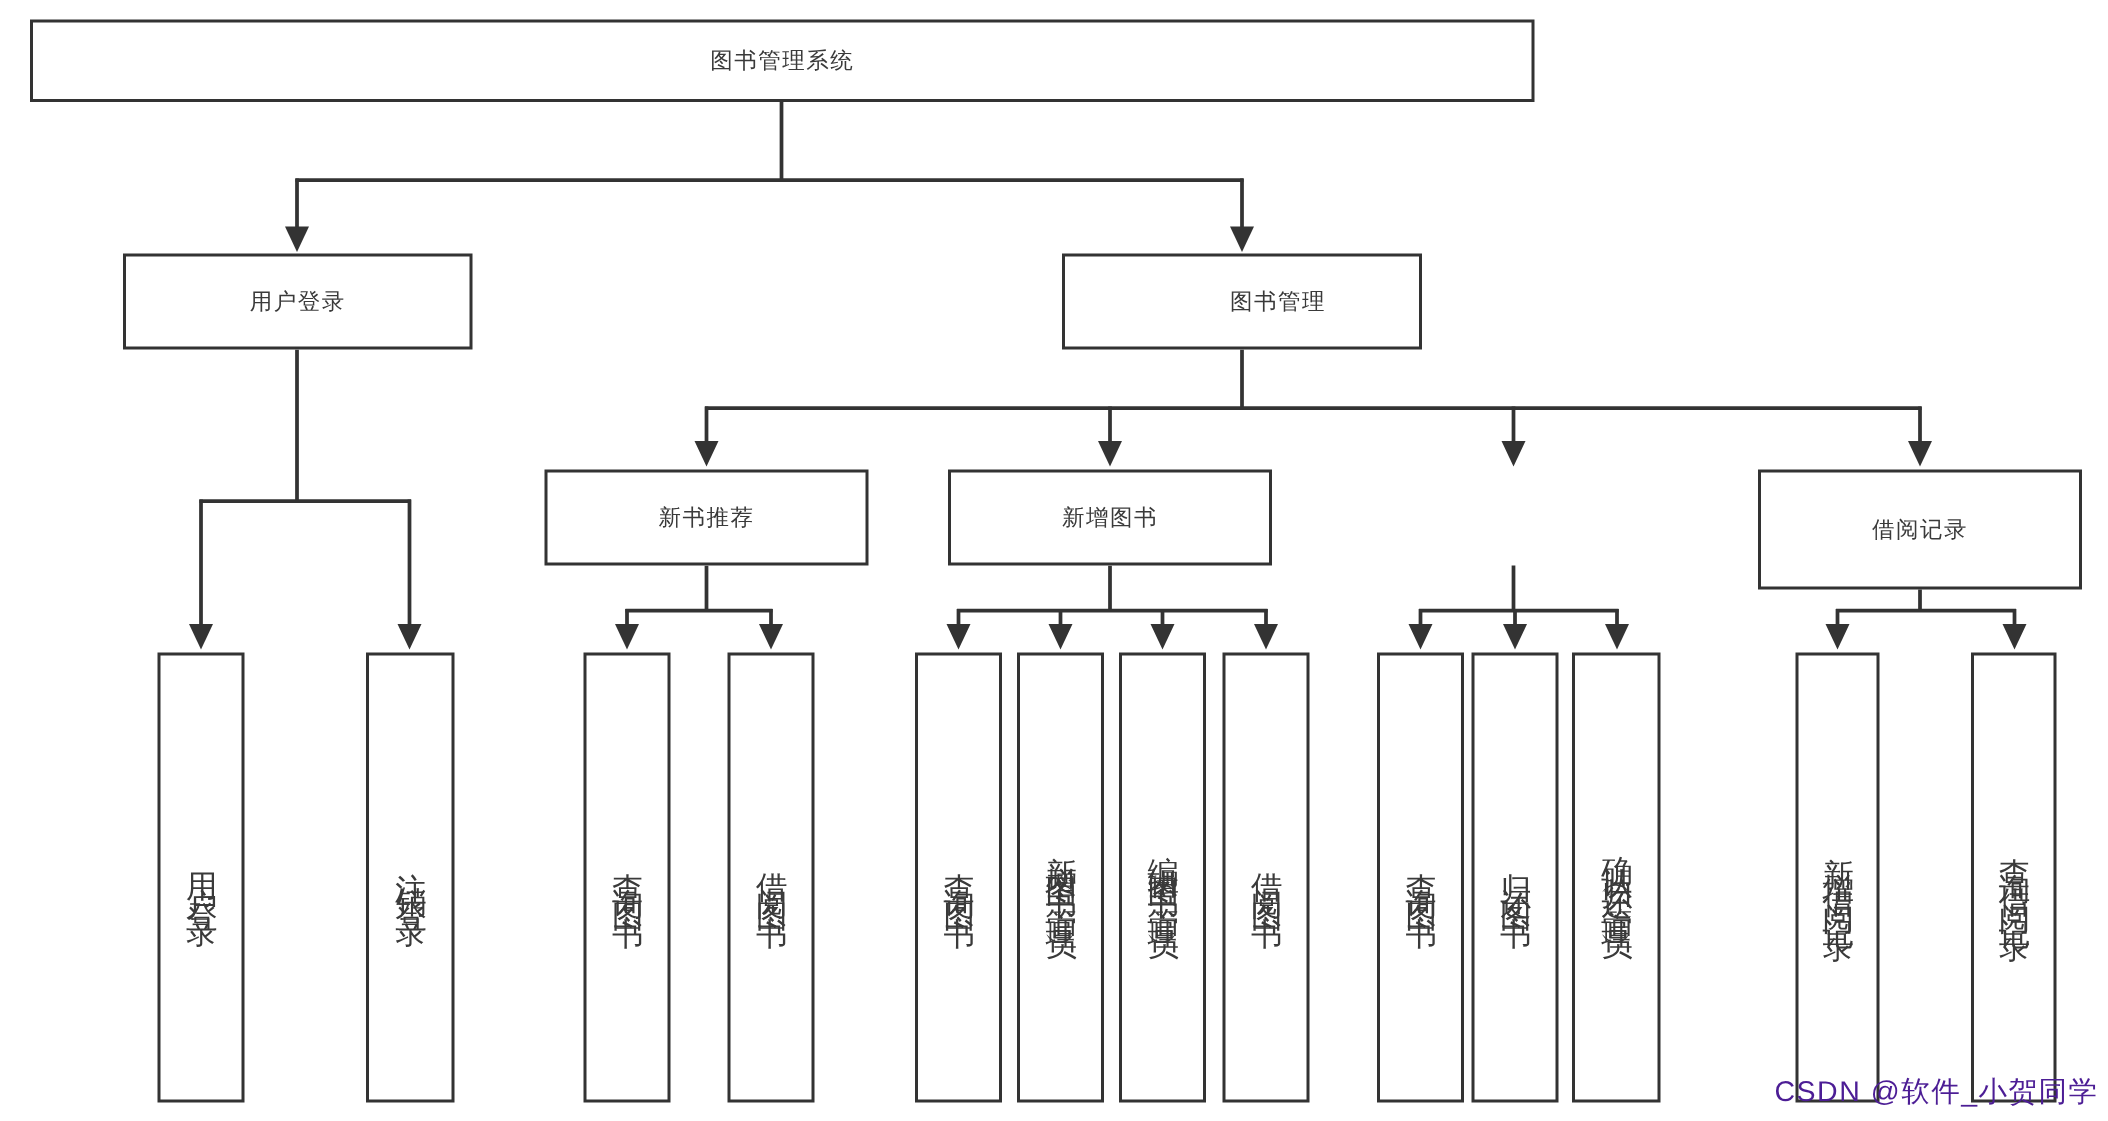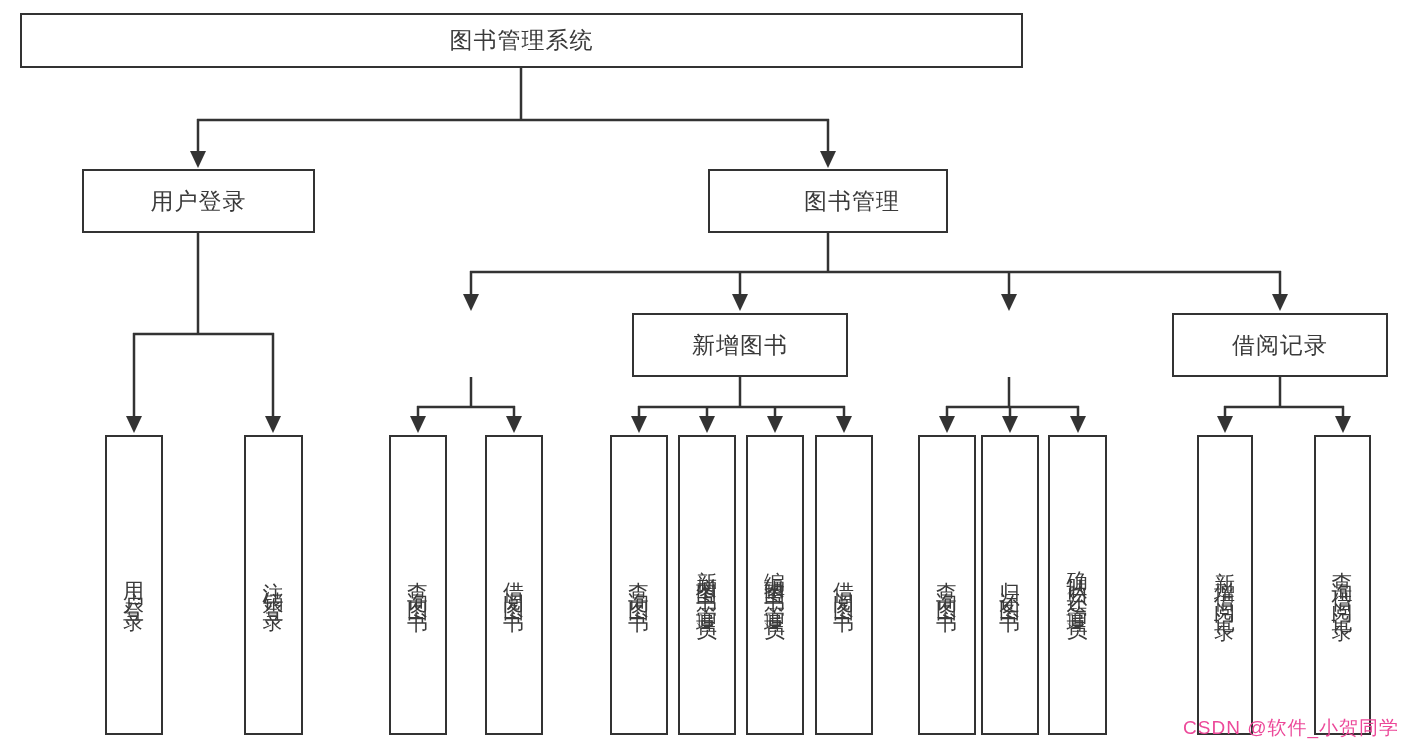--- a/index.html
+++ b/index.html
@@ -5,29 +5,29 @@
   html,body { margin:0; padding:0; background:#ffffff; }
   #canvas {
     position:relative; width:1405px; height:747px; background:#ffffff;
     font-family:"Liberation Sans","DejaVu Sans",sans-serif; overflow:hidden;
   }
   svg.connectors { position:absolute; left:0; top:0; width:1405px; height:747px; z-index:1; }
   .box {
     position:absolute; box-sizing:border-box; border:2px solid #333333; background:#ffffff;
     display:flex; align-items:center; justify-content:center; color:#3a3a3a; z-index:2;
   }
-  .h-label { font-size:23px; letter-spacing:1px; white-space:nowrap; }
+  .h-label { font-size:15px; letter-spacing:1px; white-space:nowrap; }
   .v-label {
     writing-mode:vertical-lr; text-orientation:mixed;
     font-size:21px; letter-spacing:10px; line-height:1;
   }
   .v-tight { letter-spacing:7px; }
   .watermark {
     position:absolute; right:6px; bottom:6px; z-index:3;
-    font-size:19px; color:#ec4899; letter-spacing:1px; white-space:nowrap;
+    font-size:19px; color:#4c1d95; letter-spacing:1px; white-space:nowrap;
   }
 </style>
 </head>
 <body>
 
 <div id="canvas">
 
   <svg class="connectors" viewBox="0 0 1405 747" xmlns="http://www.w3.org/2000/svg">
     <g stroke="#333333" stroke-width="2.5" fill="none">
 
@@ -101,24 +101,27 @@
     <span class="h-label">图书管理系统</span>
   </div>
 
   <div class="box" style="left:82px; top:169px; width:233px; height:64px;">
     <span class="h-label">用户登录</span>
   </div>
   <div class="box" style="left:708px; top:169px; width:240px; height:64px;padding-left:48px;">
     <span class="h-label">图书管理</span>
   </div>
 
+  <div class="box" style="left:363px; top:313px; width:216px; height:64px;">
+    <span class="h-label">新书推荐</span>
+  </div>
   <div class="box" style="left:632px; top:313px; width:216px; height:64px;">
     <span class="h-label">新增图书</span>
   </div>
-  <div class="box" style="left:1172px; top:313px; width:216px; height:64px;">
+  <div class="box" style="left:1172px; top:313px; width:216px; height:80px;">
     <span class="h-label">借阅记录</span>
   </div>
 
   <div class="box" style="left:105px; top:435px; width:58px; height:300px;">
     <span class="v-label">用户登录</span>
   </div>
   <div class="box" style="left:244px; top:435px; width:59px; height:300px;">
     <span class="v-label">注销登录</span>
   </div>
 

